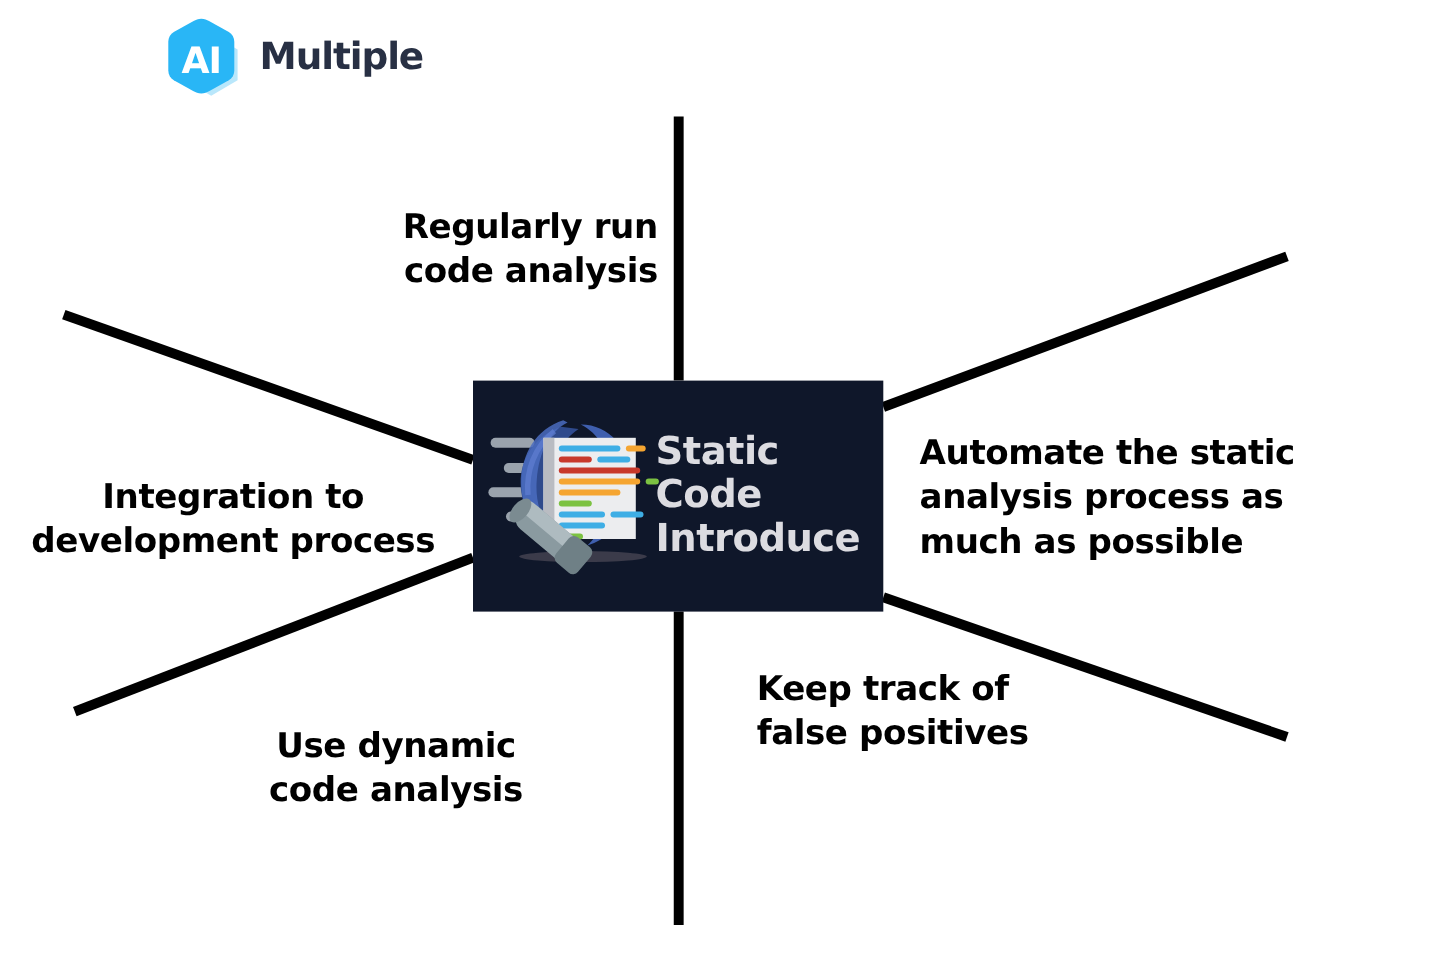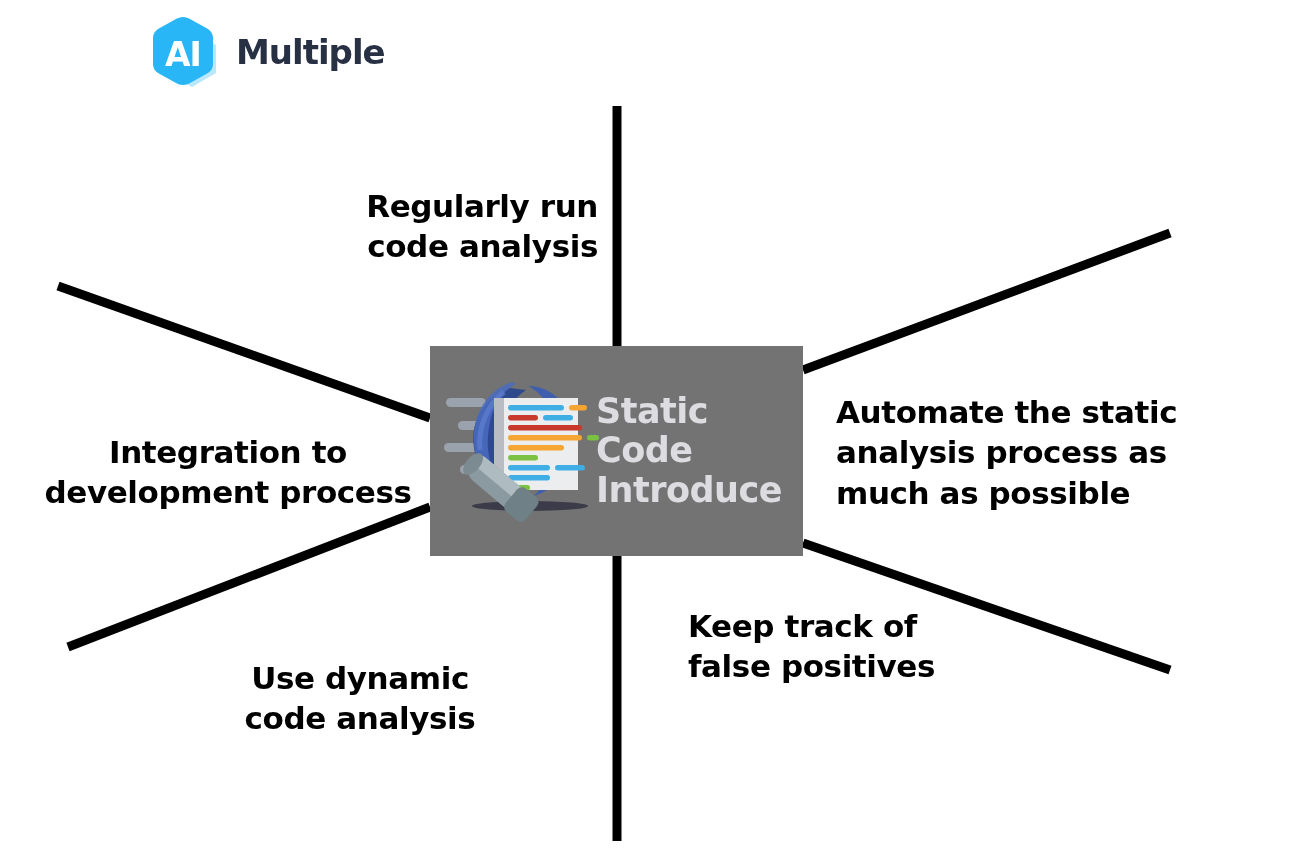--- a/index.html
+++ b/index.html
@@ -55,21 +55,21 @@
     pointer-events: none;
   }
 
   
   #center-box {
     position: absolute;
     left: 430px;
     top: 346px;
     width: 373px;
     height: 210px;
-    background: #737373;
+    background: #0f172a;
     display: flex;
     align-items: center;
     justify-content: flex-start;
   }
   #center-icon {
     position: relative;
     width: 160px;
     height: 150px;
     flex: none;
     margin-left: 12px;
@@ -90,21 +90,21 @@
     font-family: "DejaVu Sans", sans-serif;
     font-weight: bold;
     font-size: 31px;
     line-height: 1.30;
     color: #000000;
     letter-spacing: -0.4px;
     white-space: pre-line;
   }
   #label-regularly-run { left: 158px; top: 186px; width: 440px; text-align: right; }
   #label-introduce-code { left: 678px; top: 186px; width: 420px; text-align: left; }
-  #label-integration    { left: 28px;  top: 432px; width: 400px; text-align: center; }
+  #label-integration    { left: 12px;  top: 432px; width: 400px; text-align: center; }
   #label-automate       { left: 836px; top: 392px; width: 450px; text-align: left; }
   #label-use-dynamic    { left: 140px; top: 622px; width: 440px; text-align: center; margin-top: 36px; }
   #label-keep-track     { left: 688px; top: 606px; width: 420px; text-align: left; }
 </style>
 </head>
 <body>
 
 <div id="canvas">
 
   <div id="logo">

